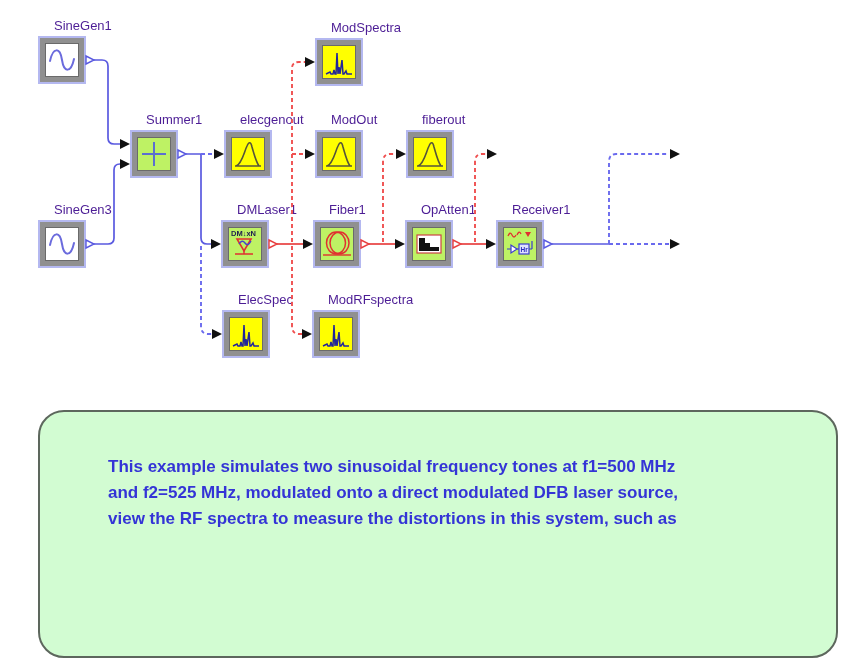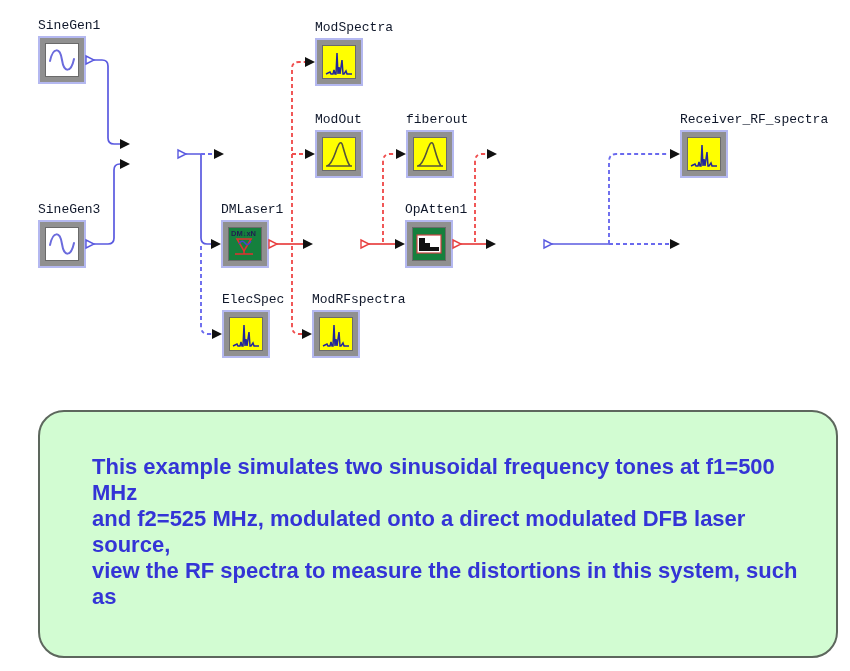--- a/index.html
+++ b/index.html
@@ -4,27 +4,27 @@
 <style>
   html,body{margin:0;padding:0;background:#ffffff;}
   #canvas{position:relative;width:850px;height:671px;background:#ffffff;overflow:hidden;
           font-family:"Liberation Sans",sans-serif;}
   .block{position:absolute;width:48px;height:48px;z-index:1;}
   .sel{width:48px;height:48px;box-sizing:border-box;border:2px solid #b4b8f0;background:#fff;}
   .frame{width:44px;height:44px;box-sizing:border-box;border:5px solid #909090;
          box-shadow:inset 0 0 0 1px #6a6a6a;display:flex;align-items:center;justify-content:center;}
   .frame.white{background:#ffffff;}
   .frame.yellow{background:#ffff00;}
-  .frame.gray{background:#15803d;}
-  .blabel{position:absolute;bottom:calc(100% + 3px);left:0;font-size:13px;line-height:14px;
-          color:#0f172a;white-space:nowrap;font-family:Liberation Mono, monospace;}
+  .frame.gray{background:#bef264;}
+  .blabel{position:absolute;bottom:calc(100% + 3px);left:16px;font-size:13px;line-height:14px;
+          color:#4c1d95;white-space:nowrap;}
   .wires{position:absolute;left:0;top:0;z-index:2;pointer-events:none;}
   .note{position:absolute;left:38px;top:410px;width:800px;height:248px;box-sizing:border-box;
         background:#d2fcd2;border:2px solid #5d675d;border-radius:26px;z-index:0;}
-  .note-text{margin:42px 24px 0 52px;font-weight:bold;font-size:22px;line-height:26px;color:#3434d6;}
+  .note-text{margin:42px 24px 0 68px;font-weight:bold;font-size:17px;line-height:26px;color:#3434d6;}
 </style>
 </head>
 <body>
 
 <div id="canvas">
 
   <div class="note">
     <div class="note-text">
       <div>This example simulates two sinusoidal frequency tones at f1=500 MHz</div>
       <div>and f2=525 MHz, modulated onto a direct modulated DFB laser source,</div>
@@ -47,21 +47,41 @@
     <div class="sel">
         <div class="frame white">
       <svg width="34" height="34" viewBox="0 0 34 34">
         <path d="M5,18 C8,4 15,4 17,17 C19,30 26,30 29,16" fill="none" stroke="#6b6bdd" stroke-width="2" stroke-linecap="round"></path>
       </svg>
     </div>
       </div>
     <div class="blabel">SineGen3</div>
   </div>
 
-
+  <div class="block" style="left:130px;top:130px">
+    <div class="sel">
+        <div class="frame gray">
+      <svg width="34" height="34" viewBox="0 0 34 34">
+        <path d="M5,17 H29 M17,5 V29" fill="none" stroke="#5c6fd0" stroke-width="2"></path>
+      </svg>
+    </div>
+      </div>
+    <div class="blabel">Summer1</div>
+  </div>
+
+  <div class="block" style="left:224px;top:130px">
+    <div class="sel">
+        <div class="frame yellow">
+      <svg width="34" height="34" viewBox="0 0 34 34">
+        <path d="M4,29 H30 M5,29 C11,27 13,15 16,9 C18,4 20,5 21,10 C23,17 25,25 28,29" fill="none" stroke="#55553a" stroke-width="1.6"></path>
+      </svg>
+    </div>
+      </div>
+    <div class="blabel">elecgenout</div>
+  </div>
 
   <div class="block" style="left:315px;top:38px">
     <div class="sel">
         <div class="frame yellow">
       <svg width="34" height="34" viewBox="0 0 34 34">
         <path d="M4,29 L8,27 9,29 11,29 12,25 13,29 14,29 15,8 16,29 17,22 18,29 20,15 21,29 22,29 24,26 25,29 30,29" fill="none" stroke="#22269a" stroke-width="1.5"></path>
       </svg>
     </div>
       </div>
     <div class="blabel">ModSpectra</div>
@@ -83,58 +103,75 @@
         <div class="frame yellow">
       <svg width="34" height="34" viewBox="0 0 34 34">
         <path d="M4,29 H30 M5,29 C11,27 13,15 16,9 C18,4 20,5 21,10 C23,17 25,25 28,29" fill="none" stroke="#55553a" stroke-width="1.6"></path>
       </svg>
     </div>
       </div>
     <div class="blabel">fiberout</div>
   </div>
 
 
-  <div class="block" style="left:680px;top:130px">
-    <div class="sel">
-        <div class="frame yellow">
-      <svg width="34" height="34" viewBox="0 0 34 34">
-        <path d="M4,29 L8,27 9,29 11,29 12,25 13,29 14,29 15,8 16,29 17,22 18,29 20,15 21,29 22,29 24,26 25,29 30,29" fill="none" stroke="#22269a" stroke-width="1.5"></path>
-      </svg>
-    </div>
-      </div>
-    <div class="blabel">Receiver_RF_spectra</div>
-  </div>
 
   <div class="block" style="left:221px;top:220px">
     <div class="sel">
         <div class="frame gray">
       <svg width="34" height="34" viewBox="0 0 34 34">
         <text x="3" y="8.5" font-size="7.5" font-weight="bold" fill="#202050">DM↓xN</text>
         <path d="M9,12 H23 L16,24 Z" fill="none" stroke="#e03030" stroke-width="1.6"></path>
         <path d="M11,17 q3,-5 6,-1 q3,4 6,-2" fill="none" stroke="#4444cc" stroke-width="1.4"></path>
         <path d="M16,24 V27 M7,27 H25" fill="none" stroke="#e03030" stroke-width="1.4"></path>
       </svg>
     </div>
       </div>
     <div class="blabel">DMLaser1</div>
   </div>
 
+  <div class="block" style="left:313px;top:220px">
+    <div class="sel">
+        <div class="frame gray">
+      <svg width="34" height="34" viewBox="0 0 34 34">
+        <ellipse cx="16" cy="16" rx="9.5" ry="11" fill="none" stroke="#e03030" stroke-width="1.5"></ellipse>
+        <ellipse cx="19.5" cy="16" rx="9.5" ry="11" fill="none" stroke="#e03030" stroke-width="1.5"></ellipse>
+        <path d="M3,28 H31" fill="none" stroke="#e03030" stroke-width="1.4"></path>
+      </svg>
+    </div>
+      </div>
+    <div class="blabel">Fiber1</div>
+  </div>
 
   <div class="block" style="left:405px;top:220px">
     <div class="sel">
         <div class="frame gray">
       <svg width="34" height="34" viewBox="0 0 34 34">
         <rect x="5" y="8" width="24" height="18" fill="#ffffff" stroke="#cc4444" stroke-width="1.2"></rect>
         <path d="M7,24 L7,11 L13,11 L13,16 L18,16 L18,20 L27,20 L27,24 Z" fill="#111111"></path>
       </svg>
     </div>
       </div>
     <div class="blabel">OpAtten1</div>
   </div>
 
+  <div class="block" style="left:496px;top:220px">
+    <div class="sel">
+        <div class="frame gray">
+      <svg width="34" height="34" viewBox="0 0 34 34">
+        <path d="M5,9 q2,-5 4,-1 q2,4 4,0 M14,8 q2,-5 4,-1" fill="none" stroke="#e03030" stroke-width="1.3"></path>
+        <path d="M22,5 h6 l-3,5 z" fill="#e03030"></path>
+        <path d="M4,22 H8 M14,22 H16 M26,22 H29 M29,22 V14" fill="none" stroke="#3b3bd0" stroke-width="1.2"></path>
+        <path d="M8,18 V26 L14,22 Z" fill="#ffffff" stroke="#3b3bd0" stroke-width="1.2"></path>
+        <rect x="16" y="17" width="10" height="10" fill="#dfe3ff" stroke="#3b3bd0" stroke-width="1.2"></rect>
+        <text x="17.5" y="25" font-size="6.5" font-weight="bold" fill="#2a2ac0">Hr</text>
+      </svg>
+    </div>
+      </div>
+    <div class="blabel">Receiver1</div>
+  </div>
 
 
   <div class="block" style="left:222px;top:310px">
     <div class="sel">
         <div class="frame yellow">
       <svg width="34" height="34" viewBox="0 0 34 34">
         <path d="M4,29 L8,27 9,29 11,29 12,25 13,29 14,29 15,8 16,29 17,22 18,29 20,15 21,29 22,29 24,26 25,29 30,29" fill="none" stroke="#22269a" stroke-width="1.5"></path>
       </svg>
     </div>
       </div>

